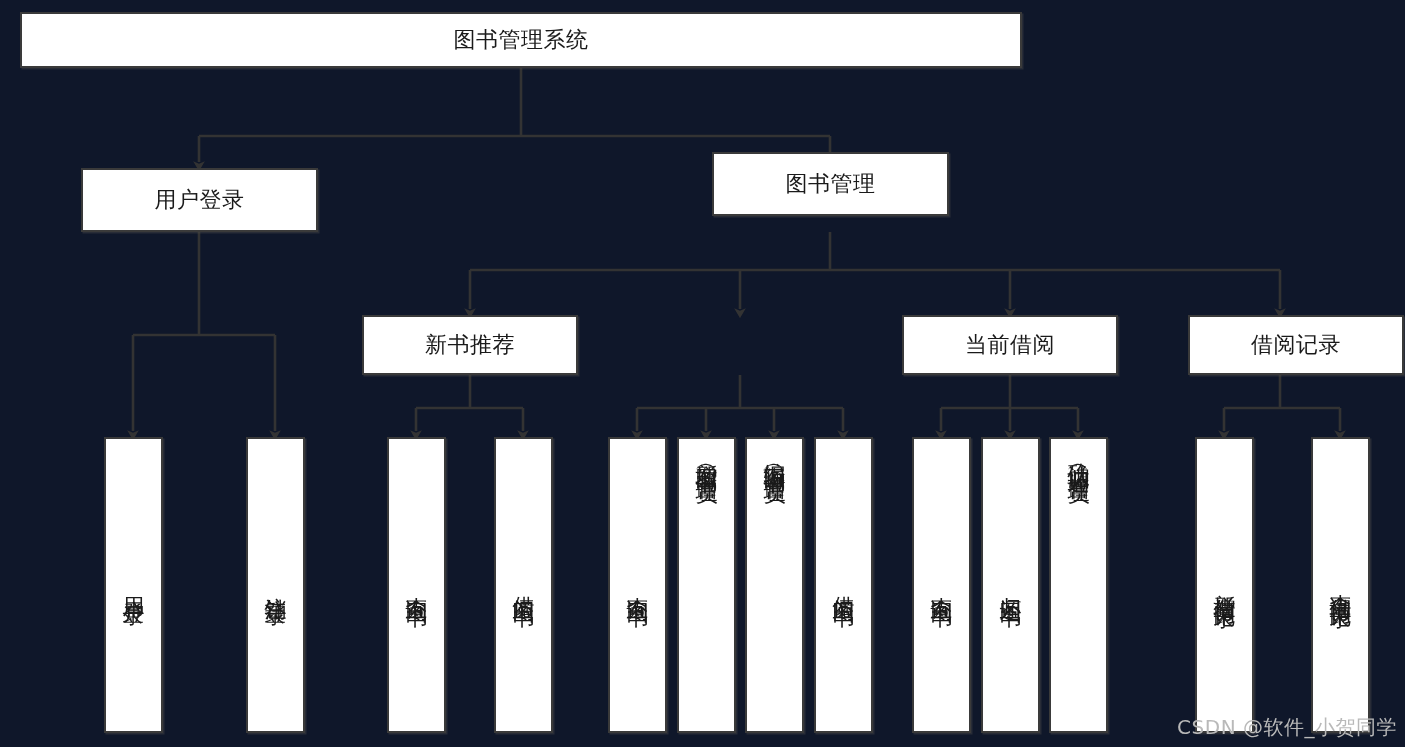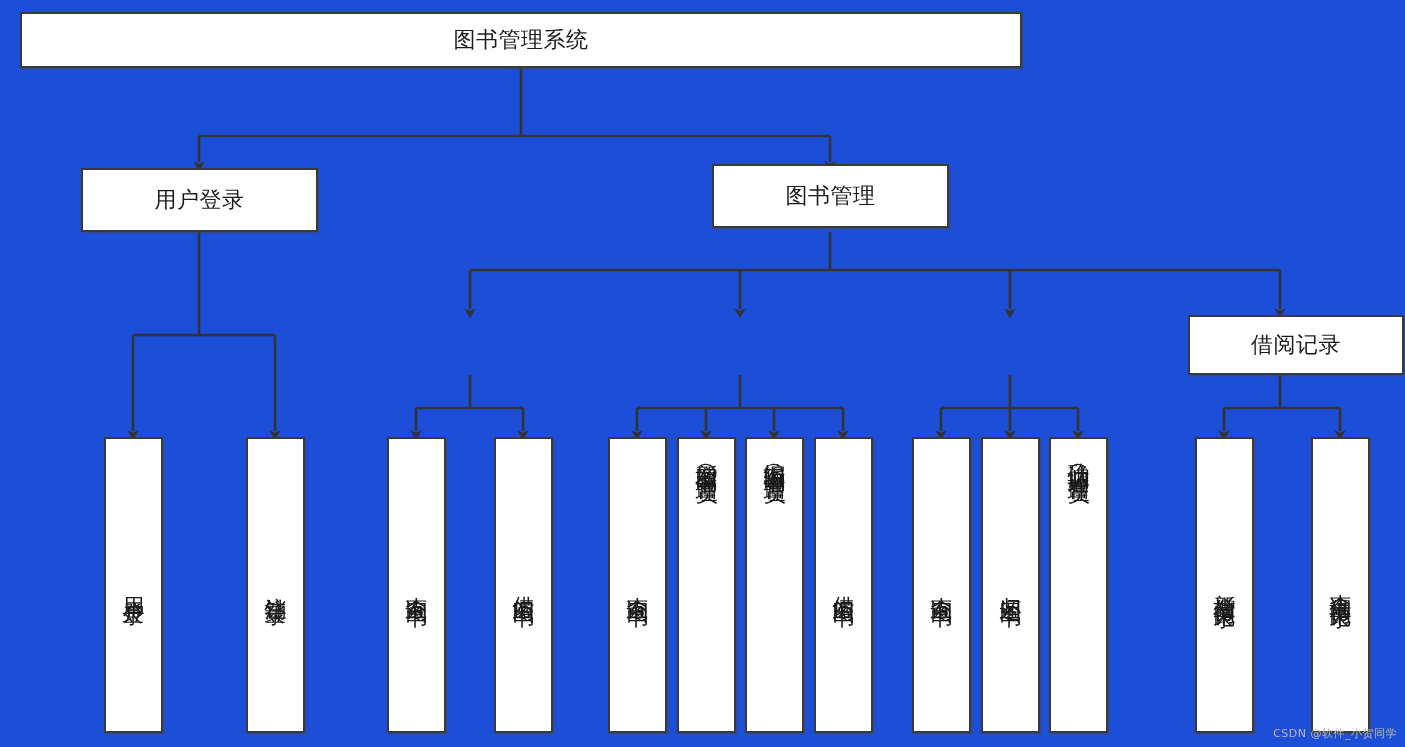--- a/index.html
+++ b/index.html
@@ -7,21 +7,21 @@
     padding: 0;
     background: #ffffff;
   }
   body {
     font-family: "DejaVu Sans", "Liberation Sans", sans-serif;
   }
   #canvas {
     position: relative;
     width: 1405px;
     height: 747px;
-    background: #1d4ed8;
+    background: #0f172a;
     overflow: hidden;
   }
   #wires {
     position: absolute;
     left: 0;
     top: 0;
     width: 1405px;
     height: 747px;
   }
   .node {
@@ -58,21 +58,21 @@
     white-space: nowrap;
   }
   .node.vert.center {
     align-items: center;
     padding-top: 0;
   }
   #watermark {
     position: absolute;
     right: 8px;
     bottom: 6px;
-    font-size: 11px;
+    font-size: 20px;
     color: #b9b9b9;
     letter-spacing: 0.5px;
     white-space: nowrap;
     pointer-events: none;
   }
 </style>
 </head>
 <body>
 
 <div id="canvas">
@@ -127,24 +127,30 @@
     </g>
   </svg>
 
   <div class="node horiz" style="left:20px; top:12px; width:1002px; height:56px;">
     <span class="label">图书管理系统</span>
   </div>
 
   <div class="node horiz" style="left:81px; top:168px; width:237px; height:64px;">
     <span class="label">用户登录</span>
   </div>
-  <div class="node horiz" style="left:712px; top:164px; width:237px; height:64px;">
+  <div class="node horiz" style="left:712px; top:152px; width:237px; height:64px;">
     <span class="label">图书管理</span>
   </div>
 
+  <div class="node horiz" style="left:362px; top:315px; width:216px; height:60px;">
+    <span class="label">新书推荐</span>
+  </div>
+  <div class="node horiz" style="left:902px; top:315px; width:216px; height:60px;">
+    <span class="label">当前借阅</span>
+  </div>
   <div class="node horiz" style="left:1172px; top:315px; width:216px; height:60px;margin-left:16px;">
     <span class="label">借阅记录</span>
   </div>
 
   <div class="node vert center" style="left:104px; top:437px; width:59px; height:296px;">
     <span class="label">用户登录</span>
   </div>
   <div class="node vert center" style="left:246px; top:437px; width:59px; height:296px;">
     <span class="label">注销登录</span>
   </div>

